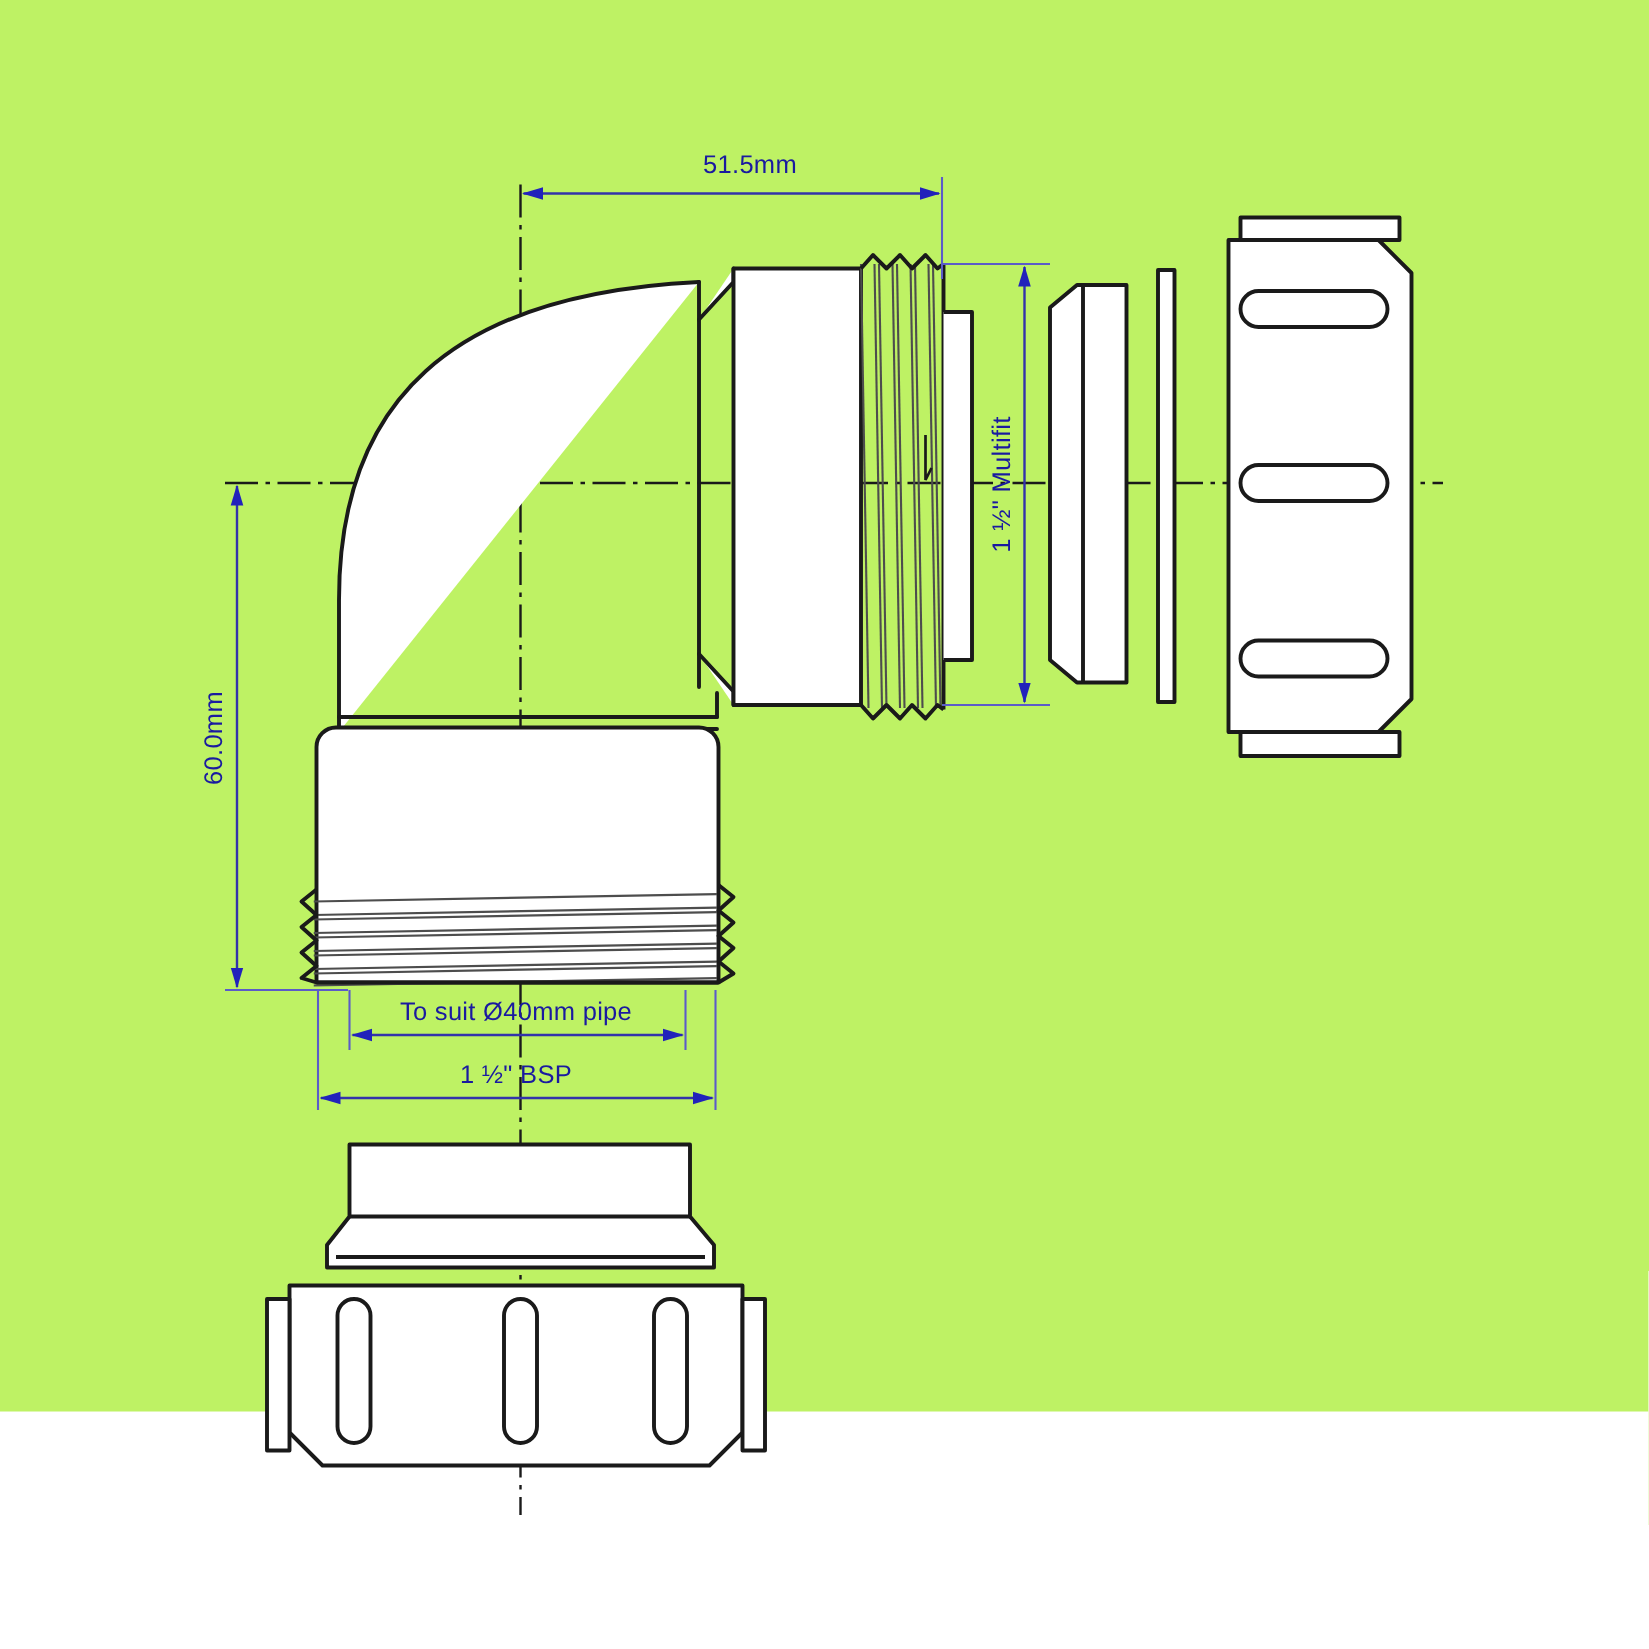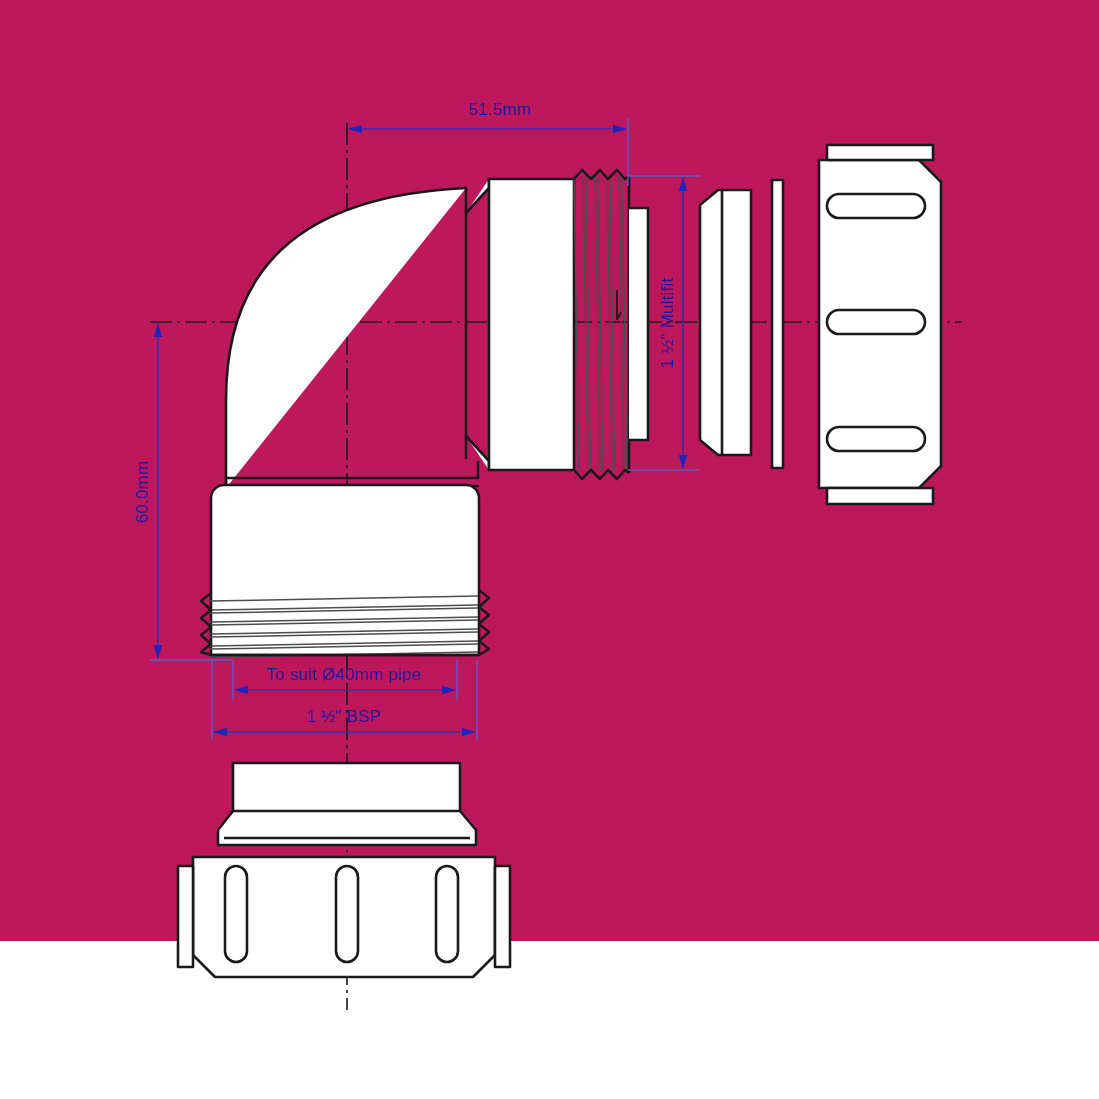--- a/index.html
+++ b/index.html
@@ -1,18 +1,18 @@
 <!DOCTYPE html>
 <html><head>
 <meta charset="utf-8">
 <style>
   html,body{margin:0;padding:0;background:#ffffff;}
   body{width:1099px;height:1099px;overflow:hidden;
        font-family:"Liberation Sans","DejaVu Sans",sans-serif;}
-  #sheet{position:relative;width:1099px;height:941px;background:#be185d;}
+  #sheet{position:relative;width:1099px;height:941px;background:#bef264;}
   svg{display:block;}
   .dimtext{fill:#1a1aa0;font-family:"Liberation Sans","DejaVu Sans",sans-serif;
            font-size:17px;letter-spacing:0.2px;}
 </style>
 </head>
 <body>
 
 <div id="sheet">
   <svg width="1099" height="1099" viewBox="0 0 1099 1099">
 

